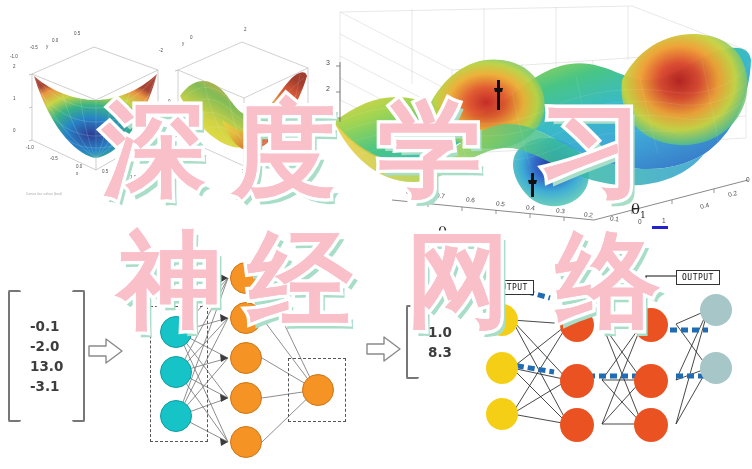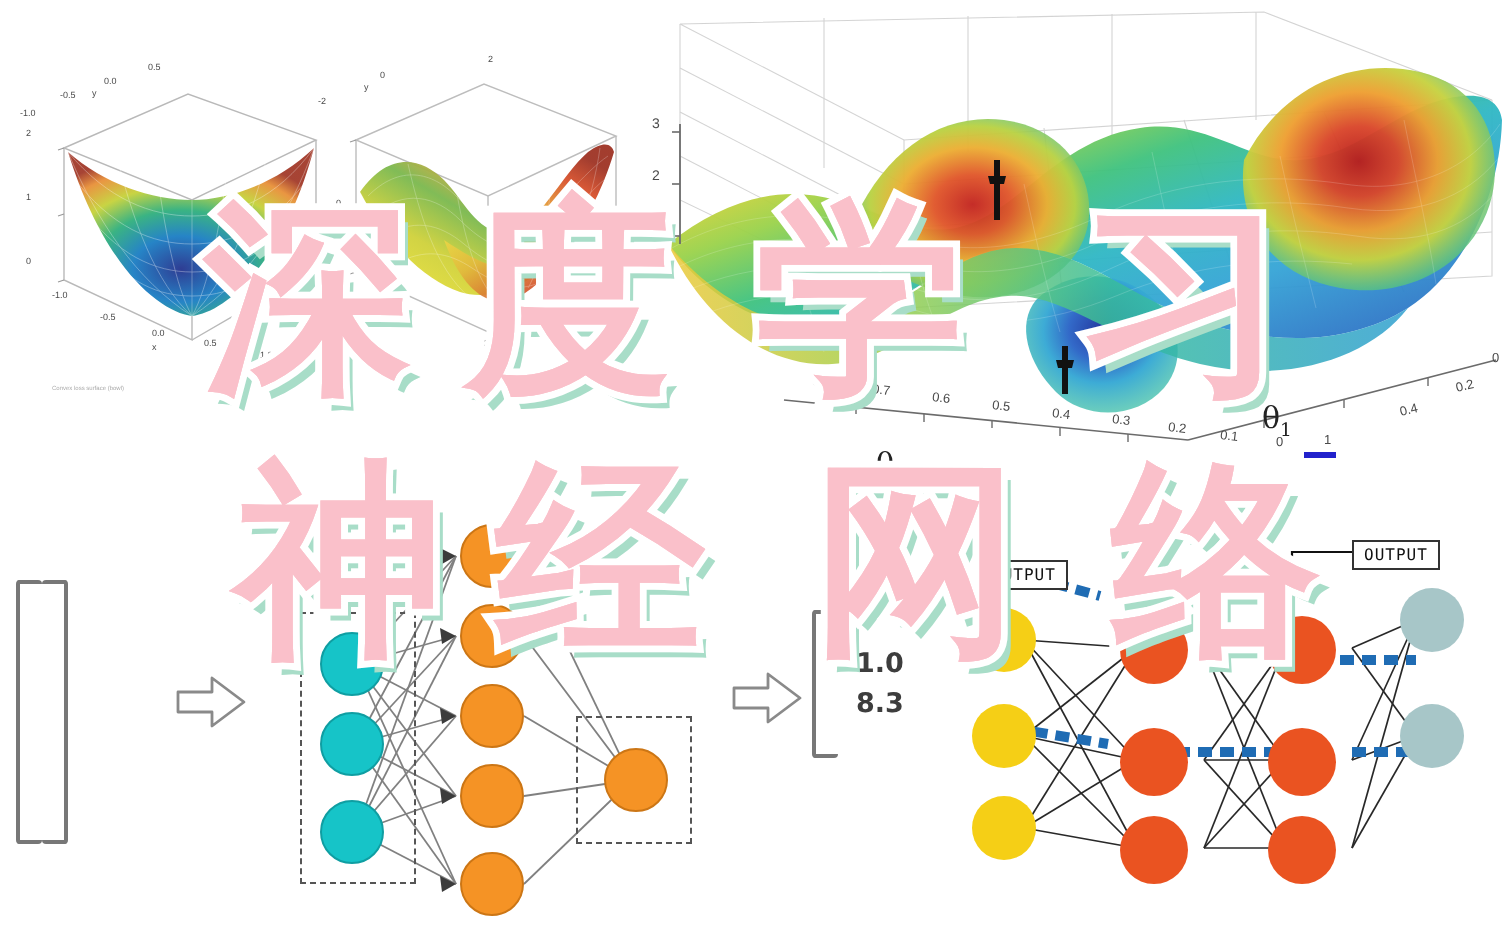--- a/index.html
+++ b/index.html
@@ -326,20 +326,26 @@
     <span class="tick" style="left:396px;top:186px;font-size:6.5px;transform:rotate(-14deg)">0.2</span>
     <span class="tick" style="left:414px;top:172px;font-size:6.5px">0</span>
 
     <span class="theta" style="left:106px;top:219px;font-size:15px"><span>θ</span><sub>0</sub></span>
     <span class="theta" style="left:299px;top:196px;font-size:15px"><span>θ</span><sub>1</sub></span>
     <span class="abs" style="left:320px;top:222px;width:16px;height:2.5px;background:#2222cc"></span>
   </div>
 
   <div class="matrix" style="left:8px;top:290px;height:132px;">
     <div class="brk l"></div>
+    <div class="mvals">
+      <span>-0.1</span>
+      <span>-2.0</span>
+      <span>13.0</span>
+      <span>-3.1</span>
+    </div>
     <div class="brk r"></div>
   </div>
 
   <svg class="blockarrow" style="left:88px;top:336px;" width="36" height="30" viewBox="0 0 36 30">
     <path d="M1 10 L18 10 L18 3 L34 15 L18 27 L18 20 L1 20 Z" fill="#ffffff" stroke="#8a8a8a" stroke-width="1.4" stroke-linejoin="round"></path>
   </svg>
 
   <div class="nn" style="left:130px;top:250px;width:240px;height:219px;">
     <svg width="240" height="219" viewBox="0 0 240 219">
       <g stroke="#6b6b6b" stroke-width="0.9" fill="none" opacity="0.85">

